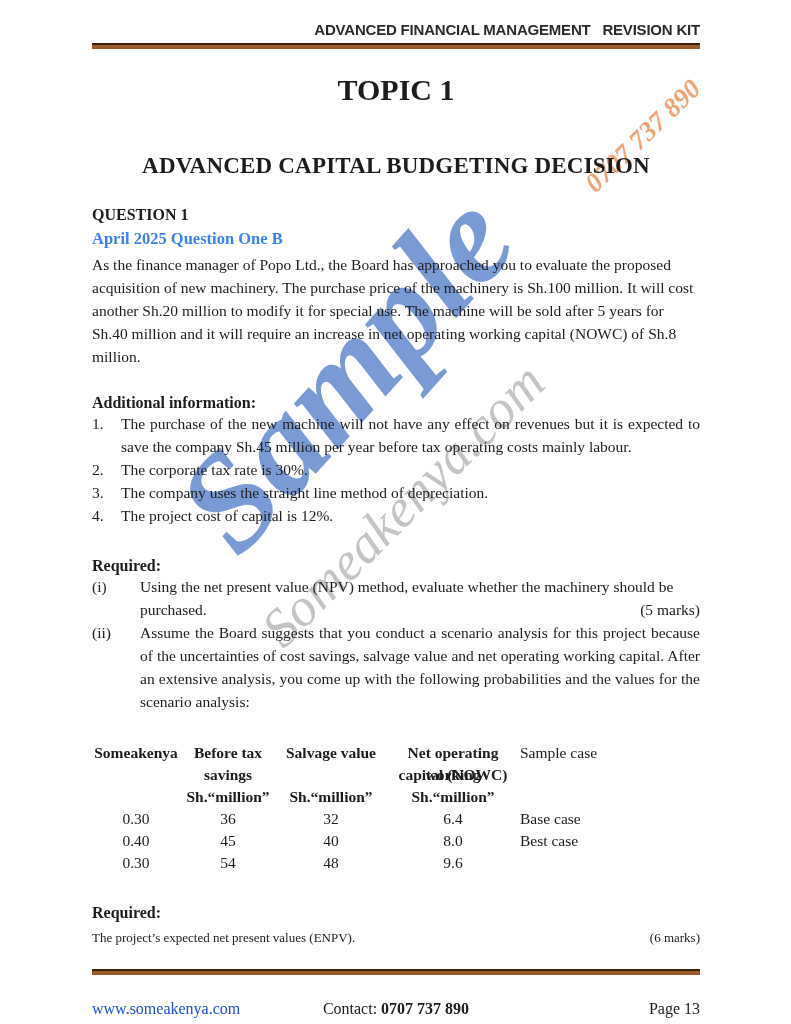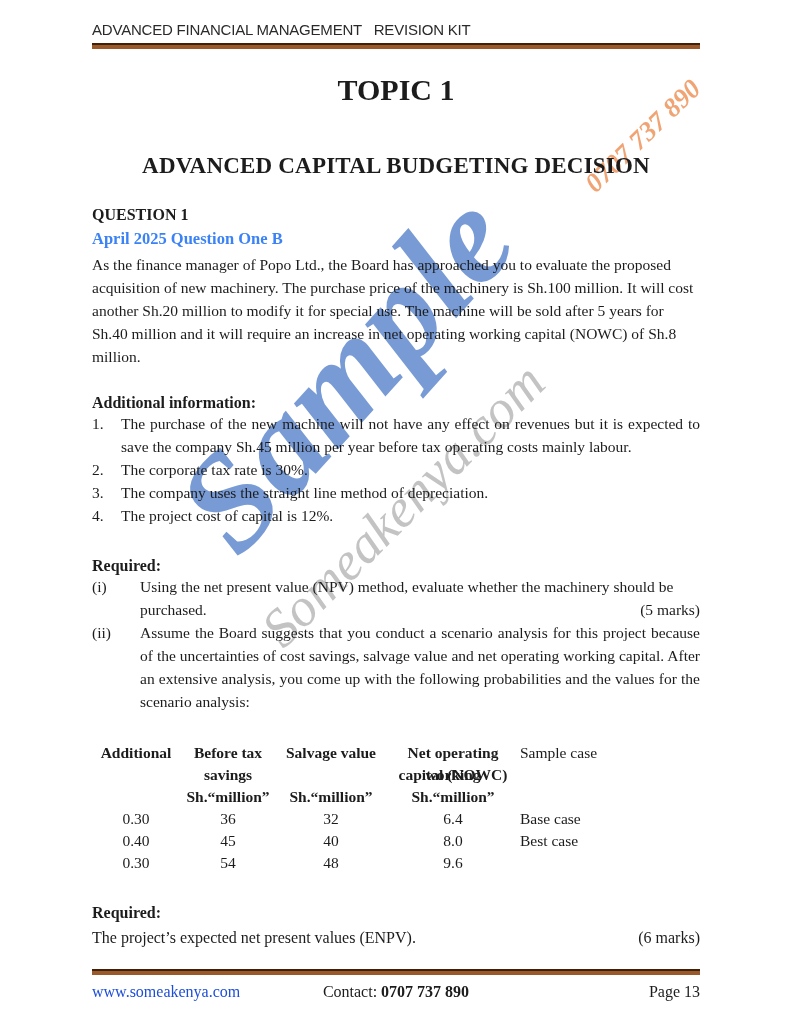--- a/index.html
+++ b/index.html
@@ -6,23 +6,23 @@
   html,body { background:#e8e8e8; }
   .page {
     position:relative; width:791px; height:1024px; margin:0 auto;
     background:#ffffff; overflow:hidden;
     font-family:"Liberation Serif", serif; color:#1c1c1c;
   }
   .content { position:absolute; left:92px; top:0; width:608px; z-index:2; }
 
   
   .header-title {
-    margin-top:21px; text-align:left; white-space:pre;
+    margin-top:21px; text-align:right; white-space:pre;
     font-family:"Liberation Sans", sans-serif; font-size:15px;
-    letter-spacing:-0.2px; color:#2a2a2a;
+    letter-spacing:-0.2px; color:#2a2a2a;font-weight:bold;
   }
   .rule {
     margin-top:5px; height:6px;
     border-top:2px solid #3f2008; background:#9a592b;
   }
 
   
   .topic { margin-top:24px; text-align:center; font-size:30px; font-weight:bold; }
   .main-heading { margin-top:46px; text-align:center; font-size:23px; font-weight:bold; letter-spacing:0.2px; }
 
@@ -44,27 +44,27 @@
   .marks { position:absolute; right:0; bottom:0; }
 
   
   .tbl { margin-top:29px; display:grid; grid-template-columns:88px 96px 110px 134px 180px;
          font-size:15.5px; line-height:22px; }
   .tbl .hcell { font-weight:bold; text-align:center; }
   .tbl .hline { height:22px; }
   .tbl .cell { text-align:center; }
   .tbl .rowlabel { text-align:left; }
 
-  .req2-row { display:flex; justify-content:space-between; margin-top:4px; font-size:16px; line-height:23px; }
+  .req2-row { display:flex; justify-content:space-between; margin-top:4px; font-size:13px; line-height:23px; }
 
   
   .footer { position:absolute; left:92px; top:964px; width:608px; z-index:2; }
   .footer-row { display:flex; align-items:baseline; margin-top:8px; font-size:16px; }
   .site { width:200px; color:#1d4ed8; text-decoration:none; cursor:pointer; }
-  .contact { flex:1; text-align:center; }
+  .contact { flex:1; text-align:center;margin-top:17px; }
   .pageno { width:200px; text-align:right; }
 
   
   .wm { position:absolute; z-index:1; font-style:italic; white-space:nowrap; pointer-events:none;
         font-family:"Liberation Serif", serif; }
   .wm-sample { left:345px; top:372px; font-size:138px; font-weight:bold;
                color:rgba(90,133,204,0.82); transform:translate(-50%,-50%) rotate(-48deg); }
   .wm-site { left:403px; top:505px; font-size:54px;
              color:rgba(145,145,145,0.55); transform:translate(-50%,-50%) rotate(-45deg); }
   .wm-phone { left:643px; top:136px; font-size:27px; font-weight:bold;
@@ -121,21 +121,21 @@
     </div>
     <div class="req-item">
       <span class="req-marker">(ii)</span>
       <div class="req-body justify">
         <span>Assume the Board suggests that you conduct a scenario analysis for this project because of the uncertainties of cost savings, salvage value and net operating working capital. After an extensive analysis, you come up with the following probabilities and the values for the scenario analysis:</span>
       </div>
     </div>
 
     <div class="tbl">
       <div class="hcell">
-        <div class="hline">Additional</div>
+        <div class="hline">Someakenya</div>
         <div class="hline"></div>
         <div class="hline"></div>
       </div>
       <div class="hcell">
         <div class="hline">Before tax</div>
         <div class="hline">savings</div>
         <div class="hline">Sh.“million”</div>
       </div>
       <div class="hcell">
         <div class="hline">Salvage value</div>

